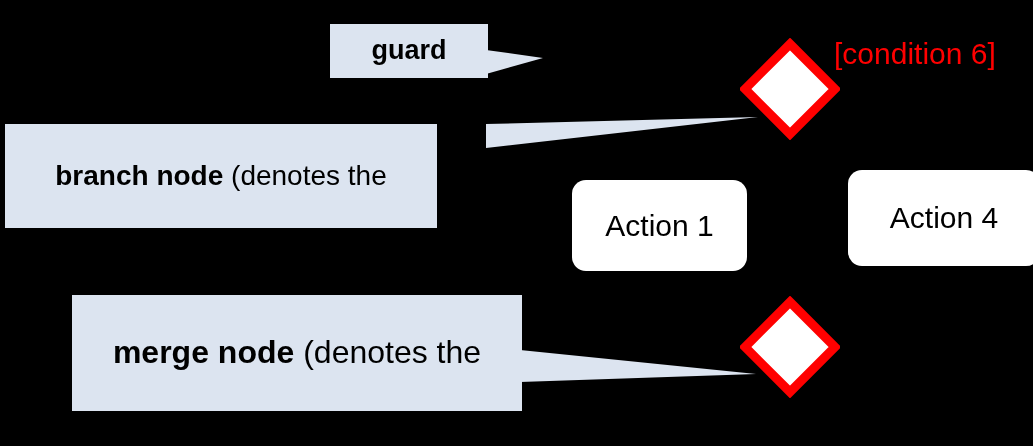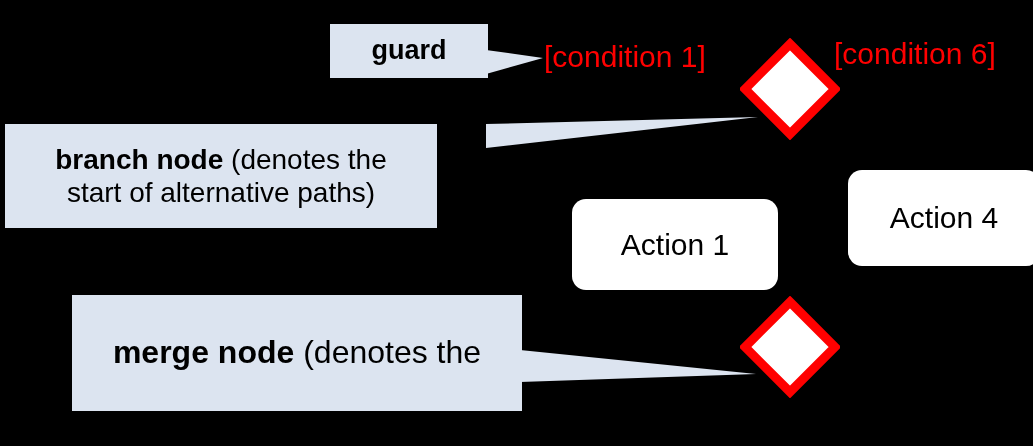--- a/index.html
+++ b/index.html
@@ -94,55 +94,53 @@
     position: absolute;
     background: #ffffff;
     color: #000000;
     border-radius: 14px;
     display: flex;
     align-items: center;
     justify-content: center;
     font-size: 30px;
     box-sizing: border-box;
   }
-  #action-1 { left: 572px; top: 180px; width: 206px; height: 91px; margin-top: 19px; }
+  #action-1 { left: 572px; top: 180px; width: 175px; height: 91px; }
   #action-2 { left: 848px; top: 170px; width: 192px; height: 96px; }
 </style>
 </head>
 <body>
 
 <div id="canvas">
 
   <div class="callout" id="callout-guard">
     <span class="txt">guard</span>
   </div>
   <svg class="tail" id="tail-guard" style="left:486px; top:46px;" width="60" height="46" viewBox="0 0 60 46">
     <path d="M0 4 L57 12 L0 28 Z"></path>
   </svg>
 
   <div class="callout" id="callout-branch">
     <span class="txt">
       <span><b>branch node</b></span><span> (denotes  the</span><br>
-      <span>start of alternative paths)</span>
     </span>
   </div>
   <svg class="tail" id="tail-branch" style="left:486px; top:112px;" width="290" height="48" viewBox="0 0 290 48">
     <path d="M0 12 L272 5 L0 36 Z"></path>
   </svg>
 
   <div class="callout" id="callout-merge">
     <span class="txt">
       <span><b>merge node</b></span><span> (denotes the</span><br>
     </span>
   </div>
   <svg class="tail" id="tail-merge" style="left:520px; top:342px;" width="250" height="52" viewBox="0 0 250 52">
     <path d="M0 8 L236 32 L0 40 Z"></path>
   </svg>
 
-  <div class="condition" id="condition-1">[condition 1]</div>
   <div class="condition" id="condition-2">[condition 6]</div>
 
   <svg class="diamond" id="branch-diamond" width="100" height="102" viewBox="0 0 100 102">
     <polygon points="50,6 95,51 50,96 5,51"></polygon>
   </svg>
 
   <svg class="diamond" id="merge-diamond" width="100" height="102" viewBox="0 0 100 102">
     <polygon points="50,6 95,51 50,96 5,51"></polygon>
   </svg>
 

